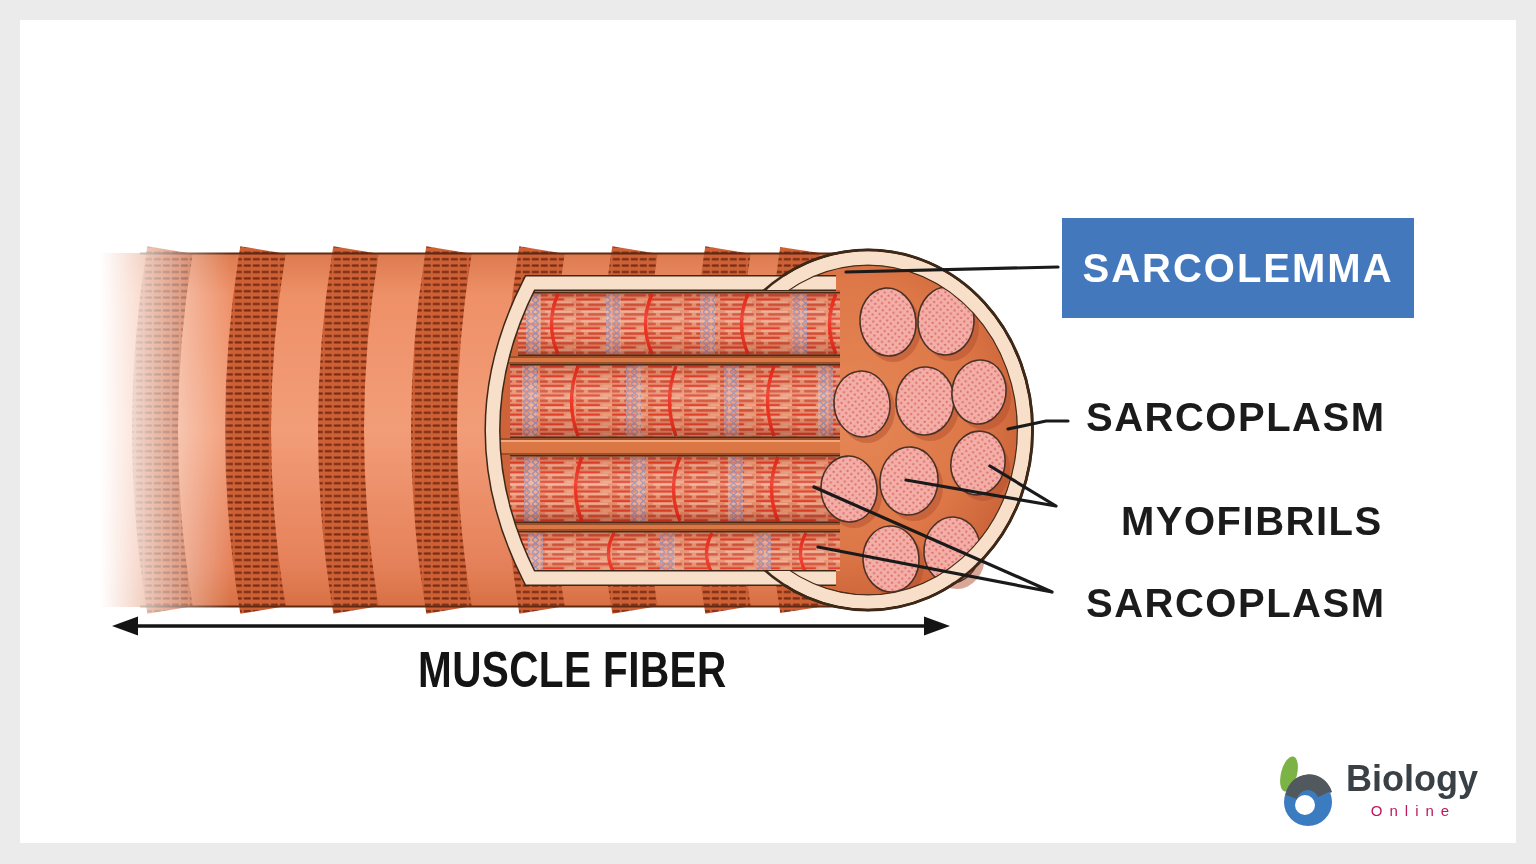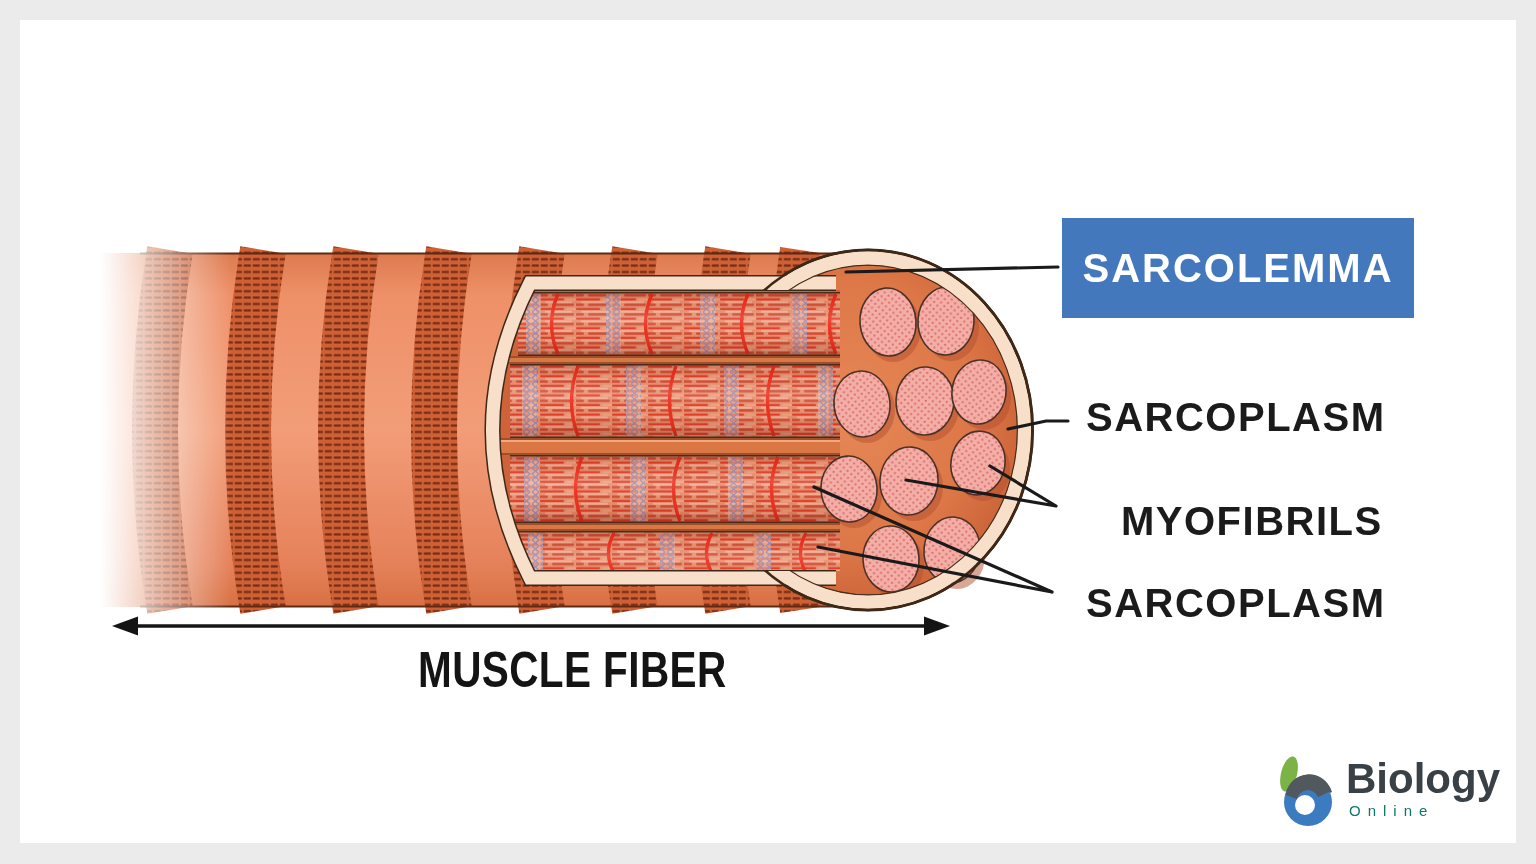--- a/index.html
+++ b/index.html
@@ -25,25 +25,25 @@
   .dim-label{
     position:absolute;left:418px;top:645px;font-weight:700;font-size:50px;
     line-height:50px;color:#141414;white-space:nowrap;
     transform:scaleX(0.81);transform-origin:left top;letter-spacing:0.5px;
   }
   .logo{
     position:absolute;left:1274px;top:752px;display:flex;align-items:flex-start;
   }
   .logo-text{margin-left:6px;margin-top:6px;}
   .logo-brand{
-    font-weight:700;font-size:42px;line-height:42px;color:#394046;letter-spacing:0;
+    font-weight:700;font-size:36px;line-height:42px;color:#394046;letter-spacing:0;
   }
   .logo-sub{
-    font-size:15px;line-height:15px;color:#0f766e;letter-spacing:7px;
-    margin-top:3px;margin-left:3px;font-weight:400;
+    font-size:15px;line-height:15px;color:#be185d;letter-spacing:7px;
+    margin-top:3px;margin-left:3px;font-weight:400;text-align:center;
   }
 </style>
 </head>
 <body>
 
 <div class="canvas"></div>
 
 <svg class="diagram" width="1536" height="864" viewBox="0 0 1536 864">
   <defs>
     <linearGradient id="bodyG" x1="0" y1="0" x2="0" y2="1">

